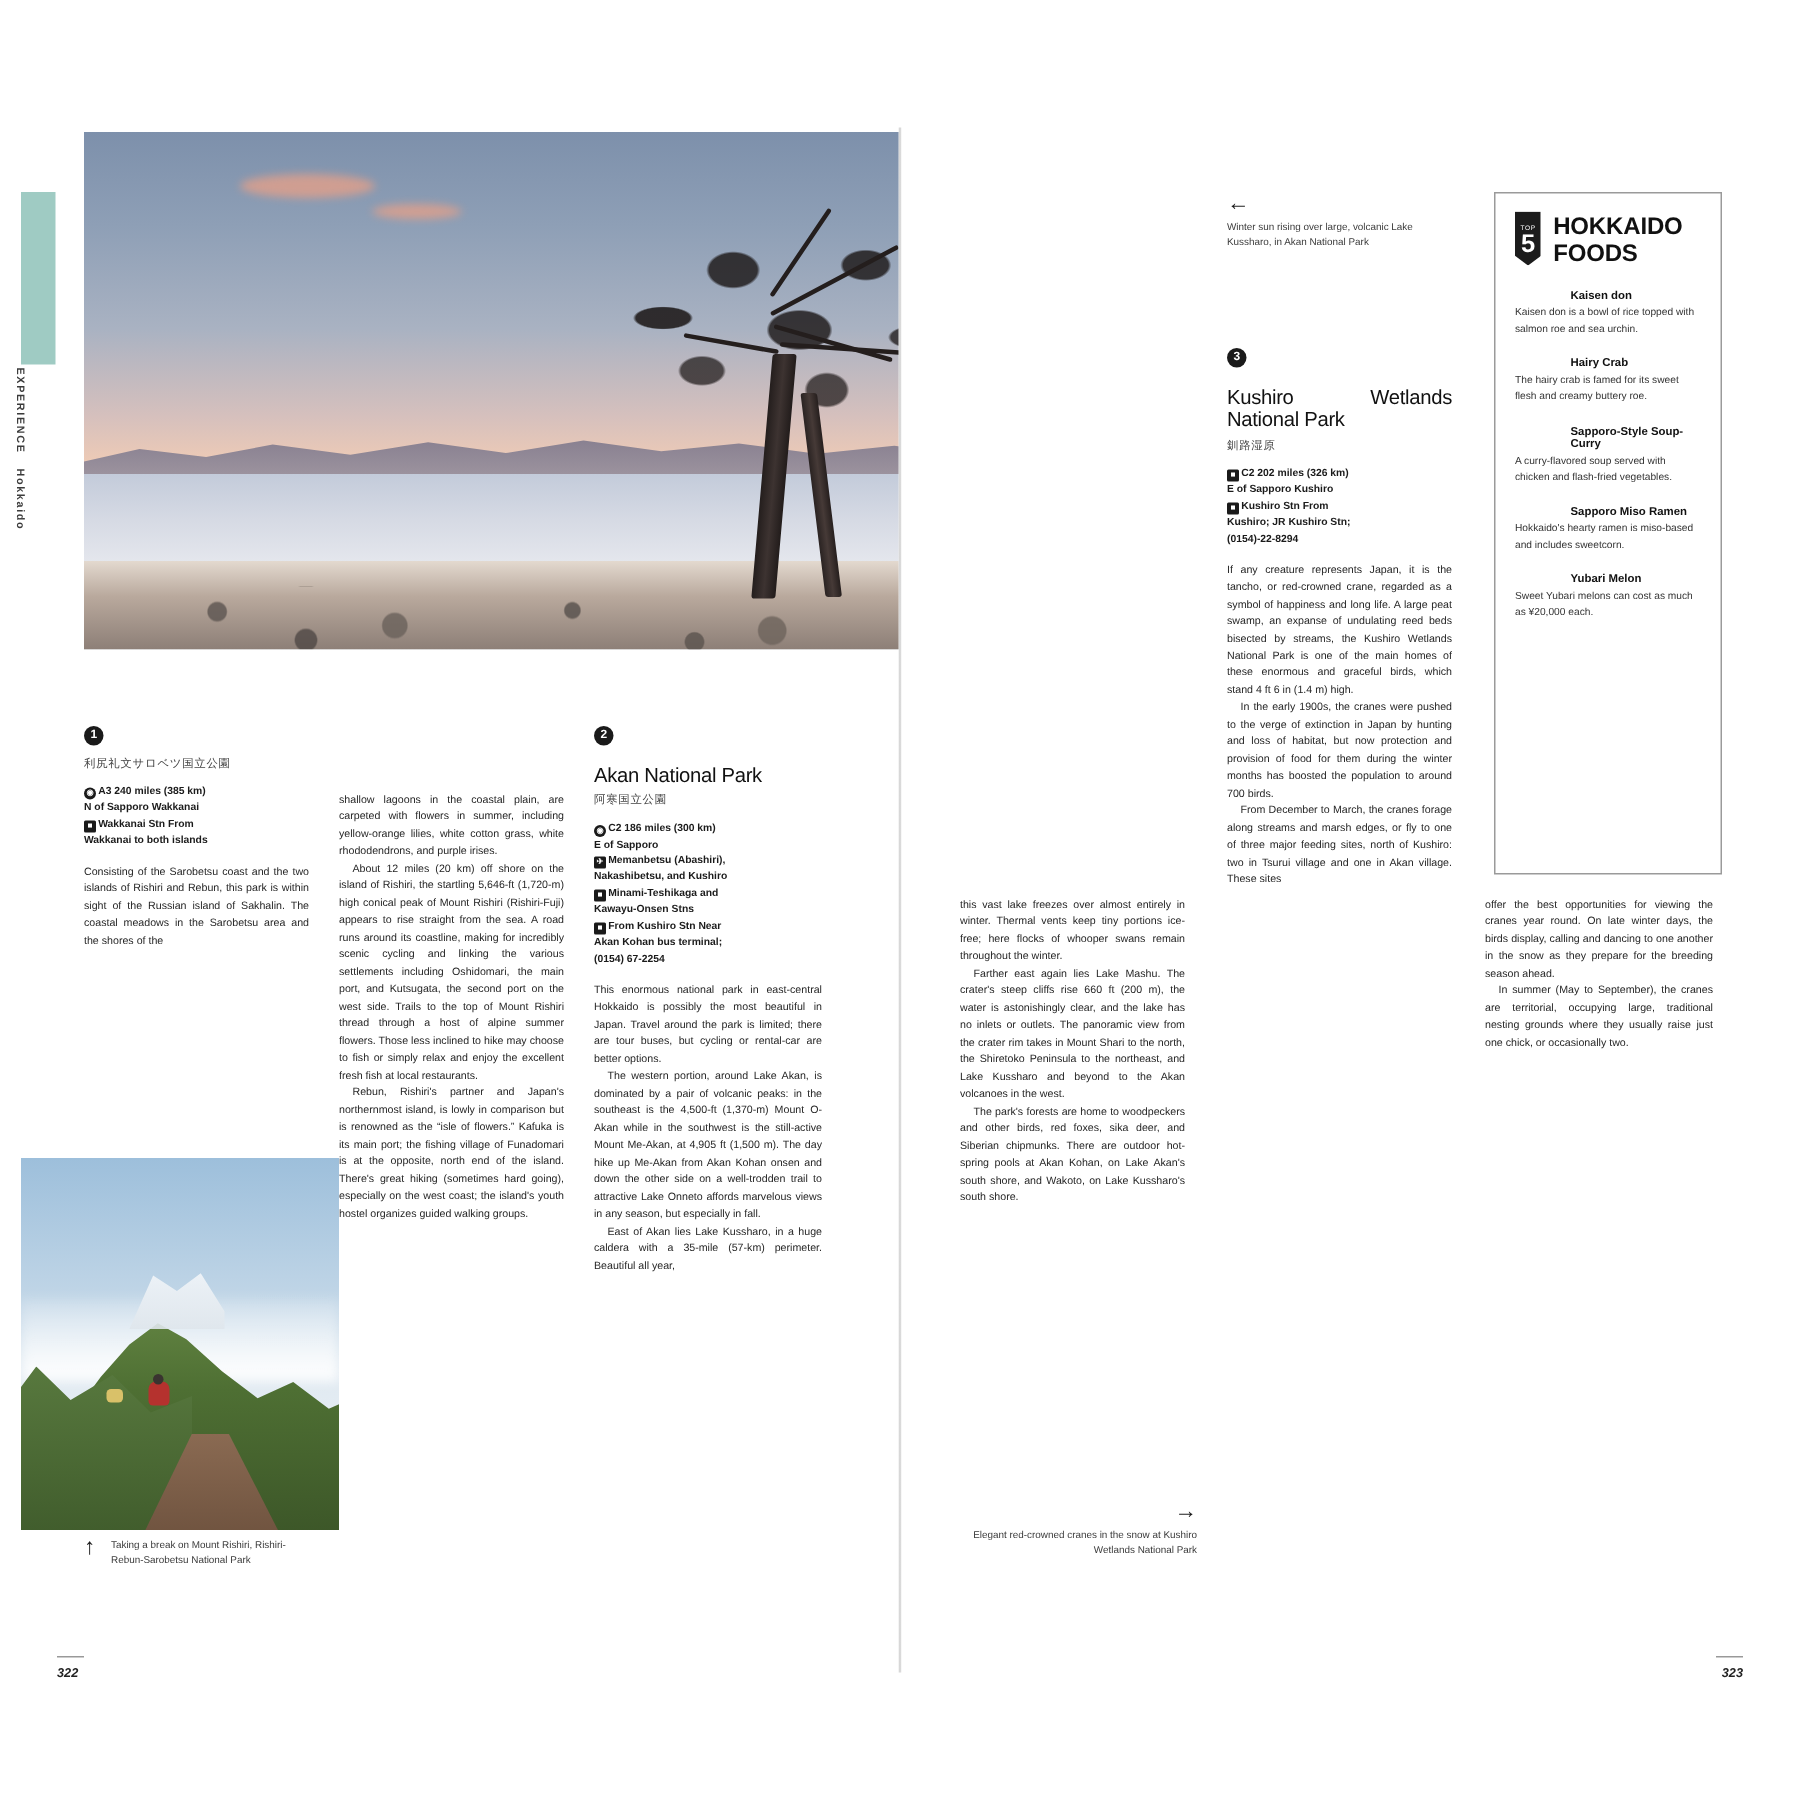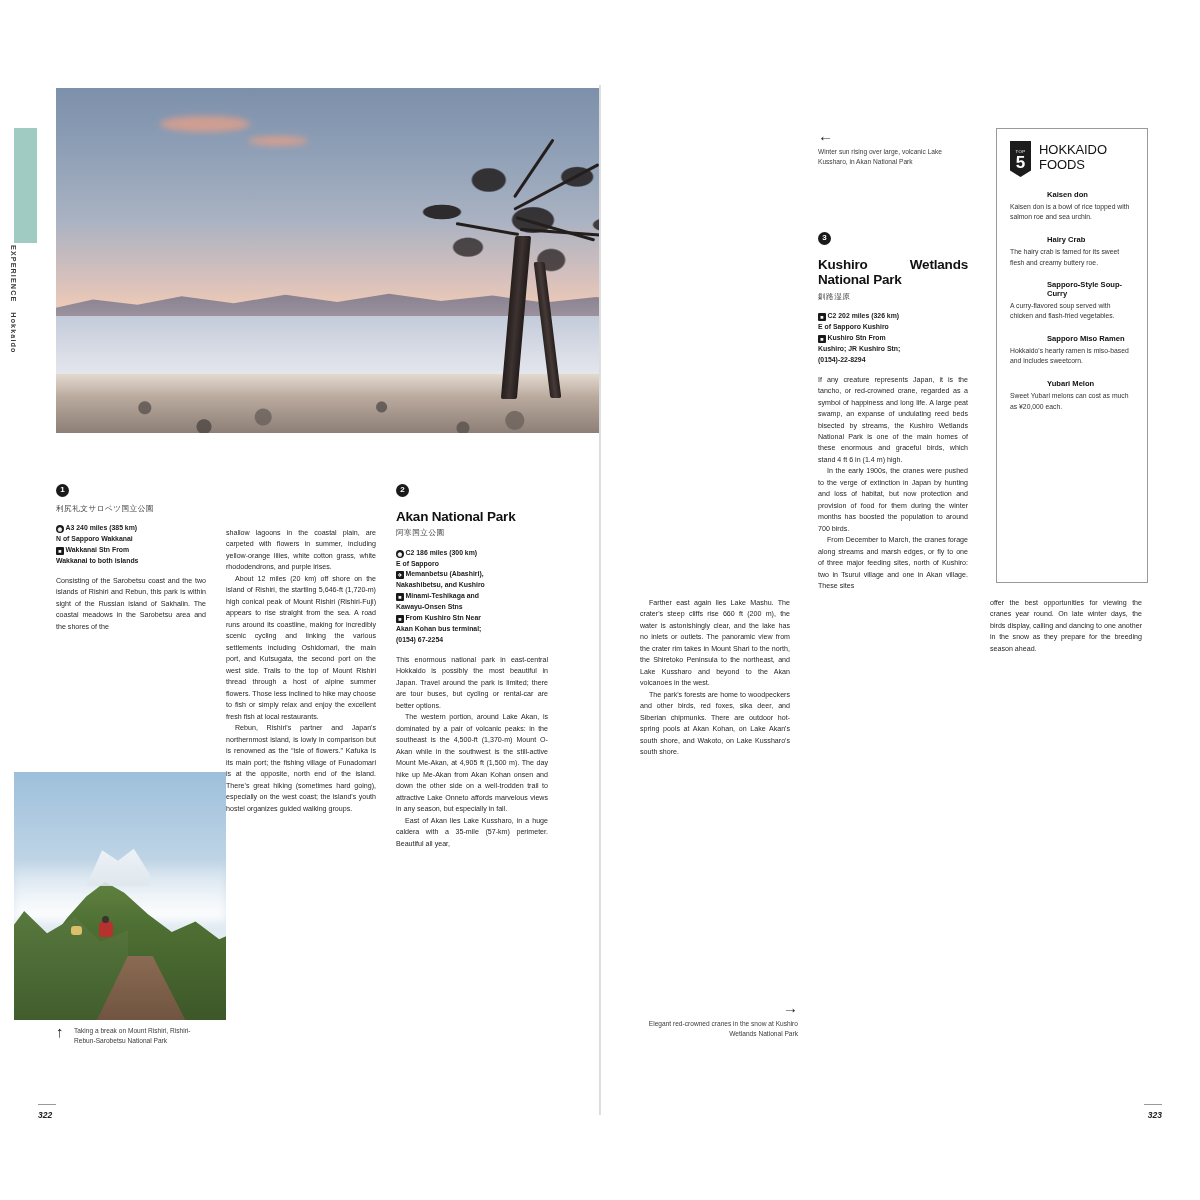--- a/index.html
+++ b/index.html
@@ -106,21 +106,21 @@
   
   .col{position:absolute;font-size:7.1px;line-height:1.62;color:#262626;text-align:justify;}
   .col p{margin:0 0 0 0;text-indent:9px;}
   .col p.first{text-indent:0;}
   .sec-num{
     width:13px;height:13px;border-radius:50%;background:#1a1a1a;color:#fff;
     font-size:8px;font-weight:700;display:flex;align-items:center;justify-content:center;
     margin-bottom:6px;
   }
   .sec-title{
-    font-size:13.5px;font-weight:700;line-height:1.14;color:#111;margin:12px 0 3px 0;
+    font-size:13.5px;font-weight:400;line-height:1.14;color:#111;margin:12px 0 3px 0;
     letter-spacing:-.2px;
   }
   .sec-jp{font-size:7.6px;color:#444;margin:0 0 8px 0;letter-spacing:.5px;}
   .sec-meta{font-size:6.9px;font-weight:700;line-height:1.58;color:#1b1b1b;margin:0 0 9px 0;}
   .gl{display:inline-block;width:8px;height:8px;line-height:8px;background:#1a1a1a;color:#fff;
      font-size:5.5px;text-align:center;vertical-align:-1px;margin-right:1.5px;border-radius:1px;}
   .gl.rnd{border-radius:50%;}
   
   .photo{position:absolute;overflow:hidden;}
   .photo-rishiri{left:14px;top:772px;width:212px;height:248px;}
@@ -173,21 +173,21 @@
     border:1px solid #9a9a9a;background:#fff;box-sizing:border-box;padding:12px 13px;
   }
   .top5-head{display:flex;align-items:flex-start;gap:8px;margin-bottom:14px;}
   .top5-badge{
     width:26px;height:36px;background:#1c1c1c;color:#fff;position:relative;
     display:flex;flex-direction:column;align-items:center;justify-content:center;
     clip-path:polygon(0 0,100% 0,100% 82%,50% 100%,0 82%);
   }
   .top5-badge .t{font-size:4.4px;letter-spacing:.4px;line-height:1;margin-top:2px;}
   .top5-badge .n{font-size:17px;font-weight:700;line-height:.9;}
-  .top5-title{font-size:13px;font-weight:400;line-height:1.14;color:#111;padding-top:2px;letter-spacing:-.1px;}
+  .top5-title{font-size:16px;font-weight:700;line-height:1.14;color:#111;padding-top:2px;letter-spacing:-.1px;}
   .food{margin-bottom:13px;}
   .food h4{margin:0 0 2px 0;font-size:7.6px;font-weight:700;color:#111;line-height:1.18;padding-left:37px;}
   .food p{margin:0;font-size:6.8px;line-height:1.55;color:#333;}
   
   .folio{position:absolute;bottom:80px;font-size:8.5px;font-weight:700;color:#222;font-style:italic;}
   .folio:before{content:"";position:absolute;left:0;top:-6px;width:18px;height:1.4px;background:#999;}
   .folio-l{left:38px;}
   .folio-r{right:38px;}
   .folio-r:before{right:0;left:auto;}
 </style>
@@ -296,26 +296,28 @@
         <span class="gl">■</span><span>Kushiro Stn   From</span><br>
         <span>Kushiro;   JR Kushiro Stn;</span><br>
         <span>(0154)-22-8294</span>
       </div>
       <p class="first">If any creature represents Japan, it is the tancho, or red-crowned crane, regarded as a symbol of happiness and long life. A large peat swamp, an expanse of undulating reed beds bisected by streams, the Kushiro Wetlands National Park is one of the main homes of these enormous and graceful birds, which stand 4 ft 6 in (1.4 m) high.</p>
       <p>In the early 1900s, the cranes were pushed to the verge of extinction in Japan by hunting and loss of habitat, but now protection and provision of food for them during the winter months has boosted the population to around 700 birds.</p>
       <p>From December to March, the cranes forage along streams and marsh edges, or fly to one of three major feeding sites, north of Kushiro: two in Tsurui village and one in Akan village. These sites</p>
     </div>
 
     <div class="col" style="left:40px;top:598px;width:150px;">
+      <p class="first">this vast lake freezes over almost entirely in winter. Thermal vents keep tiny portions ice-free; here flocks of whooper swans remain throughout the winter.</p>
       <p>Farther east again lies Lake Mashu. The crater's steep cliffs rise 660 ft (200 m), the water is astonishingly clear, and the lake has no inlets or outlets. The panoramic view from the crater rim takes in Mount Shari to the north, the Shiretoko Peninsula to the northeast, and Lake Kussharo and beyond to the Akan volcanoes in the west.</p>
       <p>The park's forests are home to woodpeckers and other birds, red foxes, sika deer, and Siberian chipmunks. There are outdoor hot-spring pools at Akan Kohan, on Lake Akan's south shore, and Wakoto, on Lake Kussharo's south shore.</p>
     </div>
 
     <div class="col" style="left:390px;top:598px;width:152px;">
       <p class="first">offer the best opportunities for viewing the cranes year round. On late winter days, the birds display, calling and dancing to one another in the snow as they prepare for the breeding season ahead.</p>
+      <p>In summer (May to September), the cranes are territorial, occupying large, traditional nesting grounds where they usually raise just one chick, or occasionally two.</p>
     </div>
 
     <div class="caption" style="left:40px;top:1000px;width:158px;text-align:right;">
       <span class="cap-arrow">→</span>
       <span>Elegant red-crowned cranes in the snow at Kushiro Wetlands National Park</span>
     </div>
 
     <div class="folio folio-r">323</div>
   </div>
 

